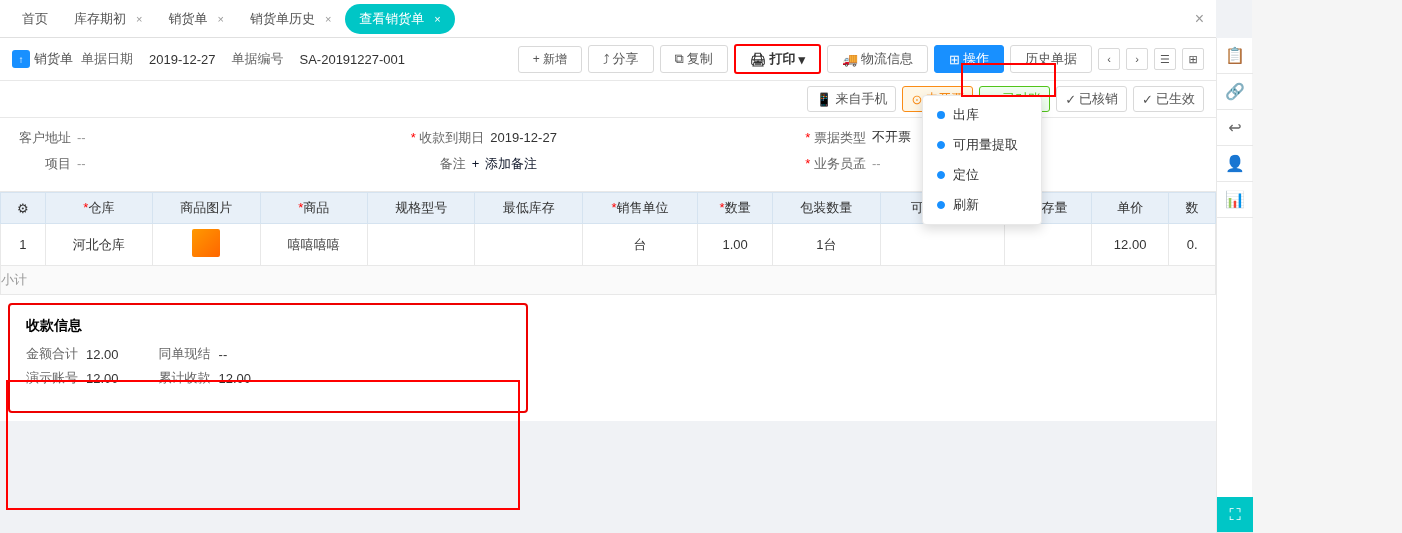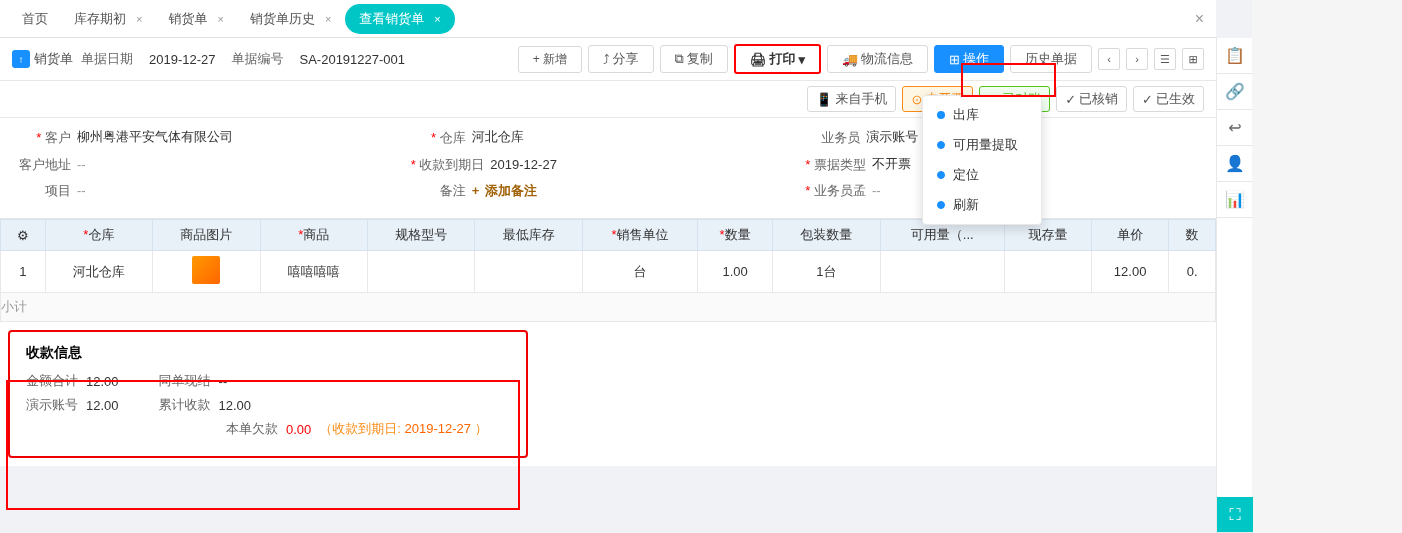--- a/index.html
+++ b/index.html
@@ -191,23 +191,22 @@
       text-align: right;
       white-space: nowrap;
     }
     .required { color: #f00; }
     .form-value {
       color: #333;
       border-bottom: 1px solid transparent;
     }
     .form-value-dash { color: #999; }
     .add-note {
-      color: #a16207;
-      cursor: pointer;
-      font-weight: bold;
+      color: #0f172a;
+      cursor: pointer;
     }
     .add-note-icon { margin-right: 2px; }
     
     
     .table-area {
       overflow-x: auto;
     }
     .data-table {
       width: 100%;
       border-collapse: collapse;
@@ -466,40 +465,20 @@
           <span>已核销</span>
         </button>
         <button class="btn-sub btn-effective">
           <span>✓</span>
           <span>已生效</span>
         </button>
       </div>
     </div>
 
     <div class="form-area">
-      <div class="form-row">
-        <div class="form-field">
-          <span class="form-label">
-            <span class="required">*</span>
-            <span>客户</span>
-          </span>
-          <span class="form-value">柳州粤港平安气体有限公司</span>
-        </div>
-        <div class="form-field">
-          <span class="form-label">
-            <span class="required">*</span>
-            <span>仓库</span>
-          </span>
-          <span class="form-value">河北仓库</span>
-        </div>
-        <div class="form-field">
-          <span class="form-label">业务员</span>
-          <span class="form-value">演示账号</span>
-        </div>
-      </div>
       <div class="form-row">
         <div class="form-field">
           <span class="form-label">客户地址</span>
           <span class="form-value form-value-dash">--</span>
         </div>
         <div class="form-field">
           <span class="form-label">
             <span class="required">*</span>
             <span>收款到期日</span>
           </span>
@@ -607,28 +586,20 @@
             <span class="payment-label">演示账号</span>
             <span class="payment-value">12.00</span>
           </div>
           <div class="payment-item">
             <span class="payment-label">累计收款</span>
             <span class="payment-value">12.00</span>
           </div>
         </div>
         <div class="payment-row">
           <div style="width: 160px;"></div>
-          <div class="payment-item">
-            <span class="payment-label">本单欠款</span>
-            <span class="payment-value payment-value-red">0.00</span>
-            <span class="payment-value-orange">（收款到期日:
-              <span style="color:#f60;">2019-12-27</span>
-              ）
-            </span>
-          </div>
         </div>
       </div>
     </div>
   </div>
 
   <div class="right-sidebar">
     <div class="sidebar-icon">📋</div>
     <div class="sidebar-icon">🔗</div>
     <div class="sidebar-icon">↩</div>
     <div class="sidebar-icon">👤</div>

